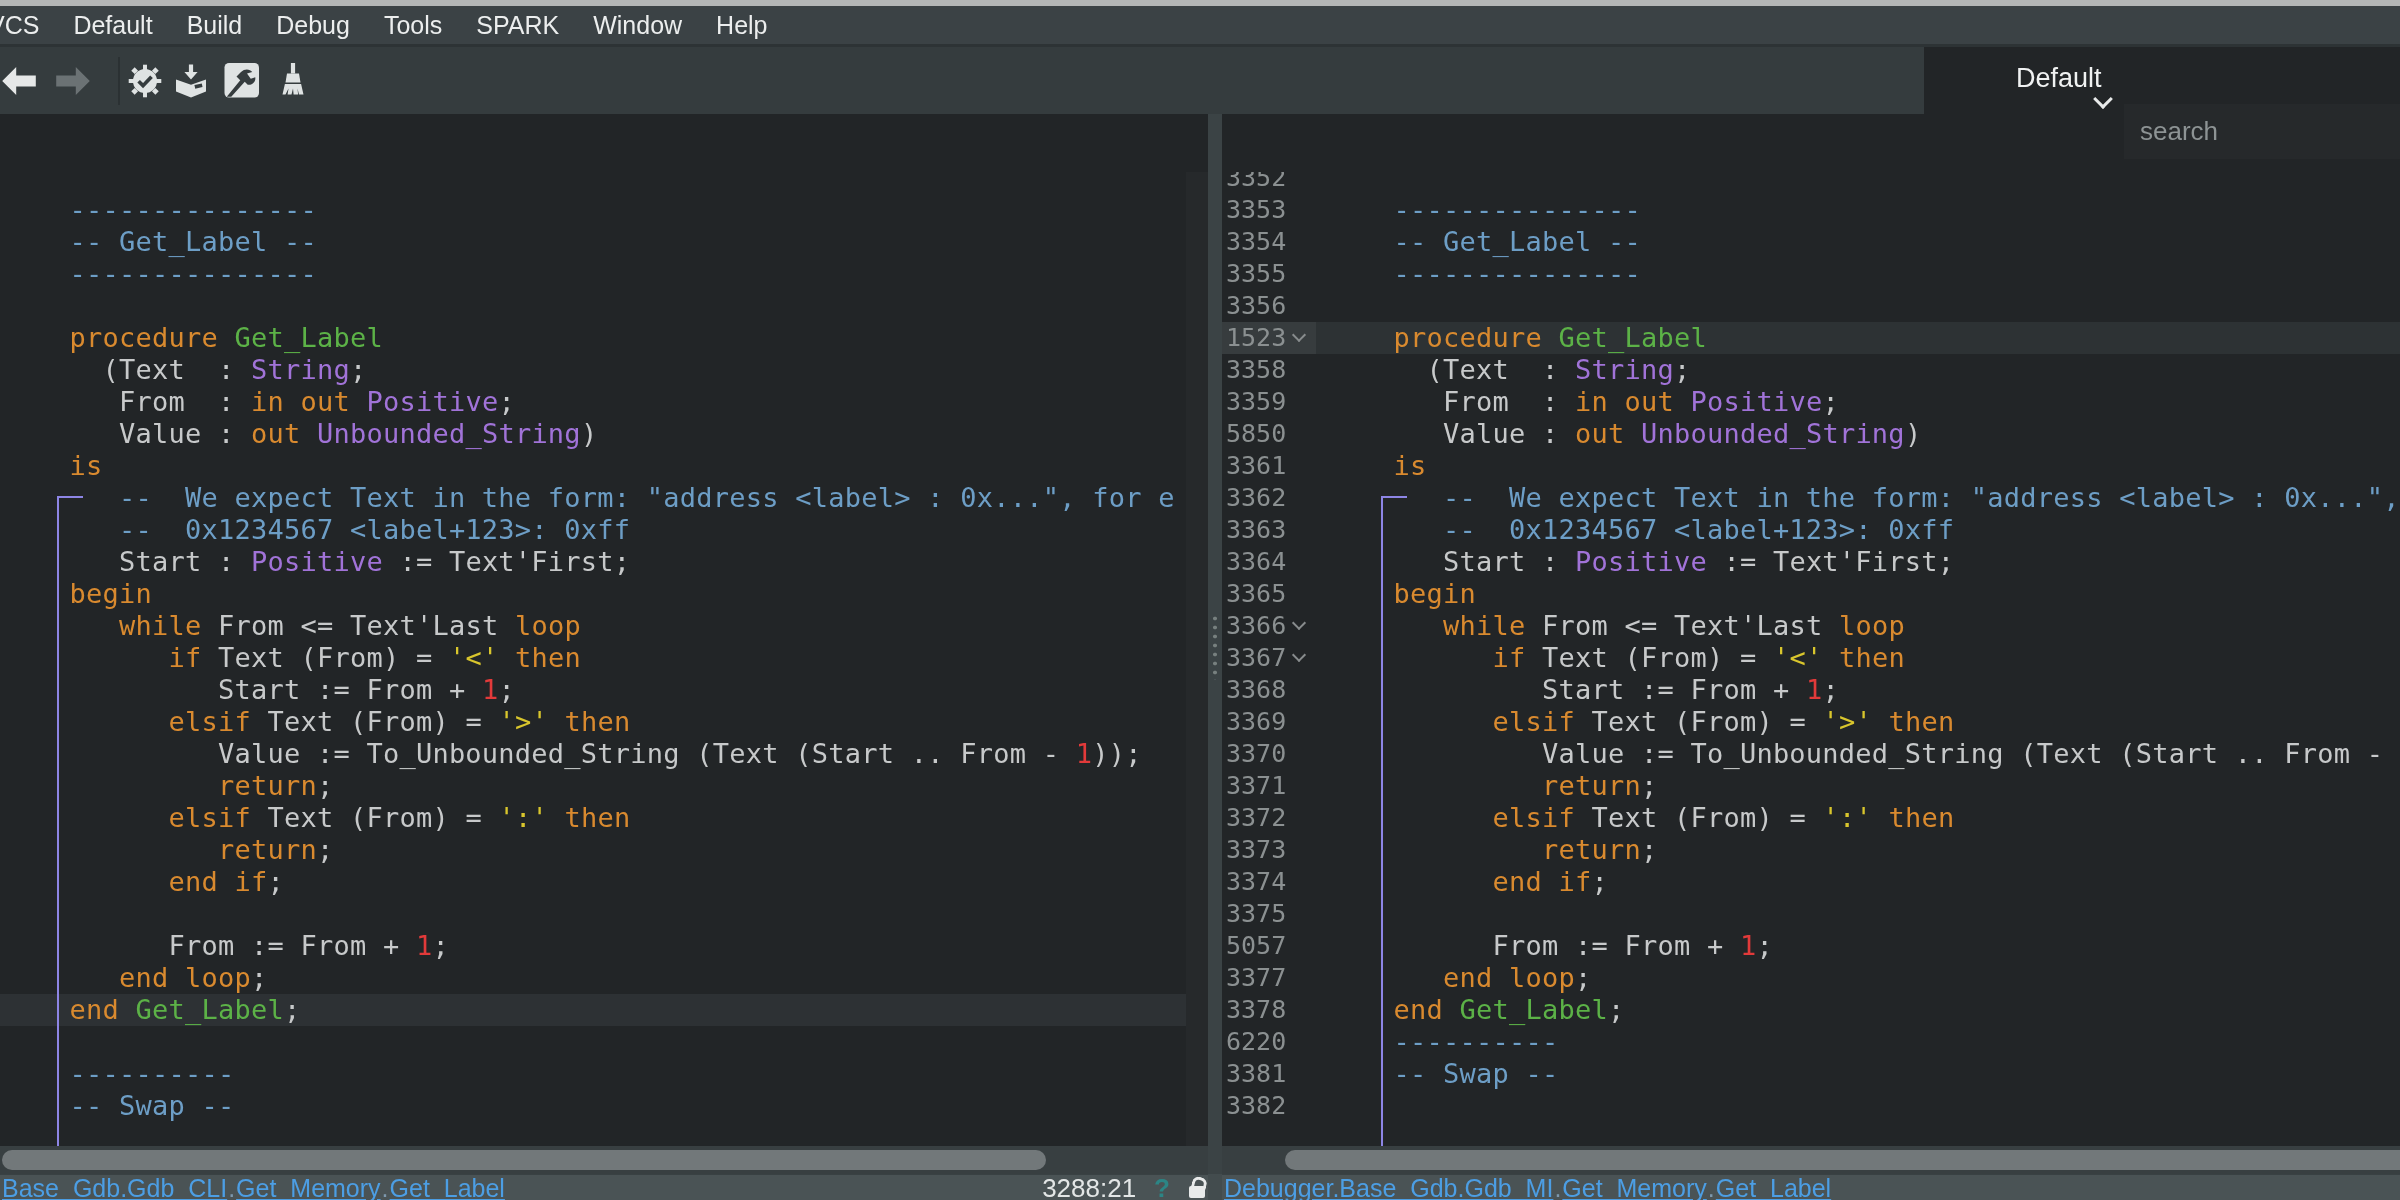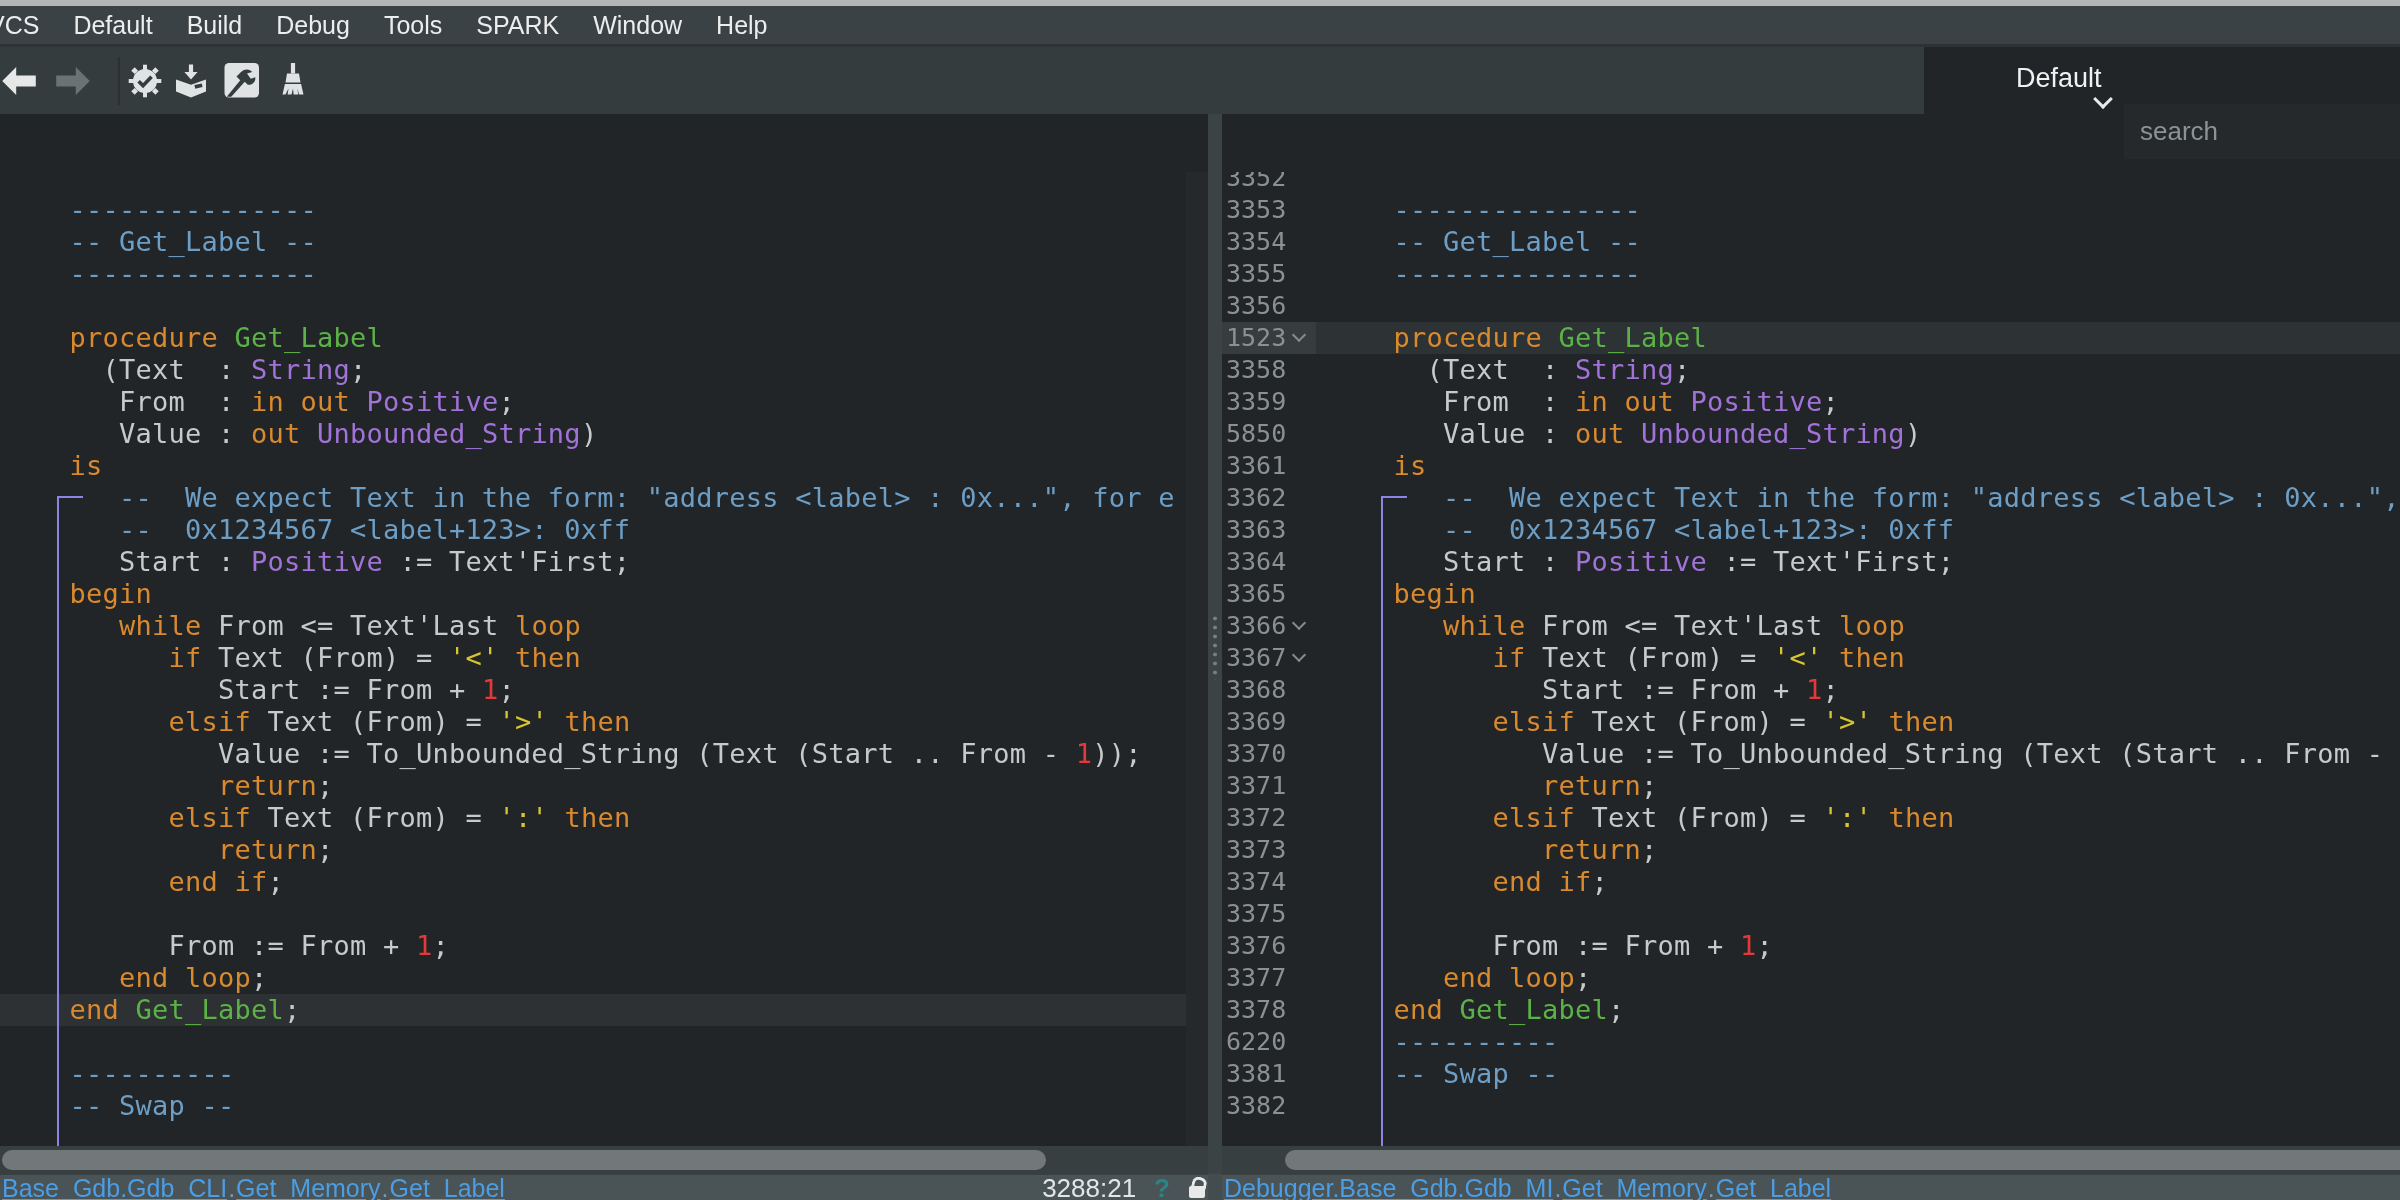--- a/index.html
+++ b/index.html
@@ -237,21 +237,21 @@
         <div class="crow"><span class="gcell"><span class="gnum">3366</span><span class="gfold"><i></i></span></span><span class="codecell"><span style="color: rgb(199, 201, 202);">      </span><span style="color: rgb(217, 138, 47);">while</span><span style="color: rgb(199, 201, 202);"> From &lt;= Text'Last </span><span style="color: rgb(217, 138, 47);">loop</span></span></div>
         <div class="crow"><span class="gcell"><span class="gnum">3367</span><span class="gfold"><i></i></span></span><span class="codecell"><span style="color: rgb(199, 201, 202);">         </span><span style="color: rgb(217, 138, 47);">if</span><span style="color: rgb(199, 201, 202);"> Text (From) = </span><span style="color: rgb(217, 198, 45);">'&lt;'</span><span style="color: rgb(199, 201, 202);"> </span><span style="color: rgb(217, 138, 47);">then</span></span></div>
         <div class="crow"><span class="gcell"><span class="gnum">3368</span></span><span class="codecell"><span style="color: rgb(199, 201, 202);">            Start := From + </span><span style="color: rgb(226, 58, 58);">1</span><span style="color: rgb(199, 201, 202);">;</span></span></div>
         <div class="crow"><span class="gcell"><span class="gnum">3369</span></span><span class="codecell"><span style="color: rgb(199, 201, 202);">         </span><span style="color: rgb(217, 138, 47);">elsif</span><span style="color: rgb(199, 201, 202);"> Text (From) = </span><span style="color: rgb(217, 198, 45);">'&gt;'</span><span style="color: rgb(199, 201, 202);"> </span><span style="color: rgb(217, 138, 47);">then</span></span></div>
         <div class="crow"><span class="gcell"><span class="gnum">3370</span></span><span class="codecell"><span style="color: rgb(199, 201, 202);">            Value := To_Unbounded_String (Text (Start .. From - </span><span style="color: rgb(226, 58, 58);">1</span></span></div>
         <div class="crow"><span class="gcell"><span class="gnum">3371</span></span><span class="codecell"><span style="color: rgb(199, 201, 202);">            </span><span style="color: rgb(217, 138, 47);">return</span><span style="color: rgb(199, 201, 202);">;</span></span></div>
         <div class="crow"><span class="gcell"><span class="gnum">3372</span></span><span class="codecell"><span style="color: rgb(199, 201, 202);">         </span><span style="color: rgb(217, 138, 47);">elsif</span><span style="color: rgb(199, 201, 202);"> Text (From) = </span><span style="color: rgb(217, 198, 45);">':'</span><span style="color: rgb(199, 201, 202);"> </span><span style="color: rgb(217, 138, 47);">then</span></span></div>
         <div class="crow"><span class="gcell"><span class="gnum">3373</span></span><span class="codecell"><span style="color: rgb(199, 201, 202);">            </span><span style="color: rgb(217, 138, 47);">return</span><span style="color: rgb(199, 201, 202);">;</span></span></div>
         <div class="crow"><span class="gcell"><span class="gnum">3374</span></span><span class="codecell"><span style="color: rgb(199, 201, 202);">         </span><span style="color: rgb(217, 138, 47);">end</span><span style="color: rgb(199, 201, 202);"> </span><span style="color: rgb(217, 138, 47);">if</span><span style="color: rgb(199, 201, 202);">;</span></span></div>
         <div class="crow"><span class="gcell"><span class="gnum">3375</span></span><span class="codecell"></span></div>
-        <div class="crow"><span class="gcell"><span class="gnum">3376</span></span><span class="codecell"><span style="color: rgb(199, 201, 202);">         From := From + </span><span style="color: rgb(226, 58, 58);">1</span><span style="color: rgb(199, 201, 202);">;</span></span></div>
+        <div class="crow"><span class="gcell"><span class="gnum">5057</span></span><span class="codecell"><span style="color: rgb(199, 201, 202);">         From := From + </span><span style="color: rgb(226, 58, 58);">1</span><span style="color: rgb(199, 201, 202);">;</span></span></div>
         <div class="crow"><span class="gcell"><span class="gnum">3377</span></span><span class="codecell"><span style="color: rgb(199, 201, 202);">      </span><span style="color: rgb(217, 138, 47);">end</span><span style="color: rgb(199, 201, 202);"> </span><span style="color: rgb(217, 138, 47);">loop</span><span style="color: rgb(199, 201, 202);">;</span></span></div>
         <div class="crow"><span class="gcell"><span class="gnum">3378</span></span><span class="codecell"><span style="color: rgb(199, 201, 202);">   </span><span style="color: rgb(217, 138, 47);">end</span><span style="color: rgb(199, 201, 202);"> </span><span style="color: rgb(92, 178, 71);">Get_Label</span><span style="color: rgb(199, 201, 202);">;</span></span></div>
         <div class="crow"><span class="gcell"><span class="gnum">6220</span></span><span class="codecell"><span style="color: rgb(109, 158, 198);">   ----------</span></span></div>
         <div class="crow"><span class="gcell"><span class="gnum">3381</span></span><span class="codecell"><span style="color: rgb(109, 158, 198);">   -- Swap --</span></span></div>
         <div class="crow"><span class="gcell"><span class="gnum">3382</span></span><span class="codecell"></span></div>
       </div>
     <div class="bracket-v" style="left:159px;top:324px;height:698px;"></div>
     <div class="bracket-h" style="left:159px;top:324px;width:26px;"></div>
 
   </div>

